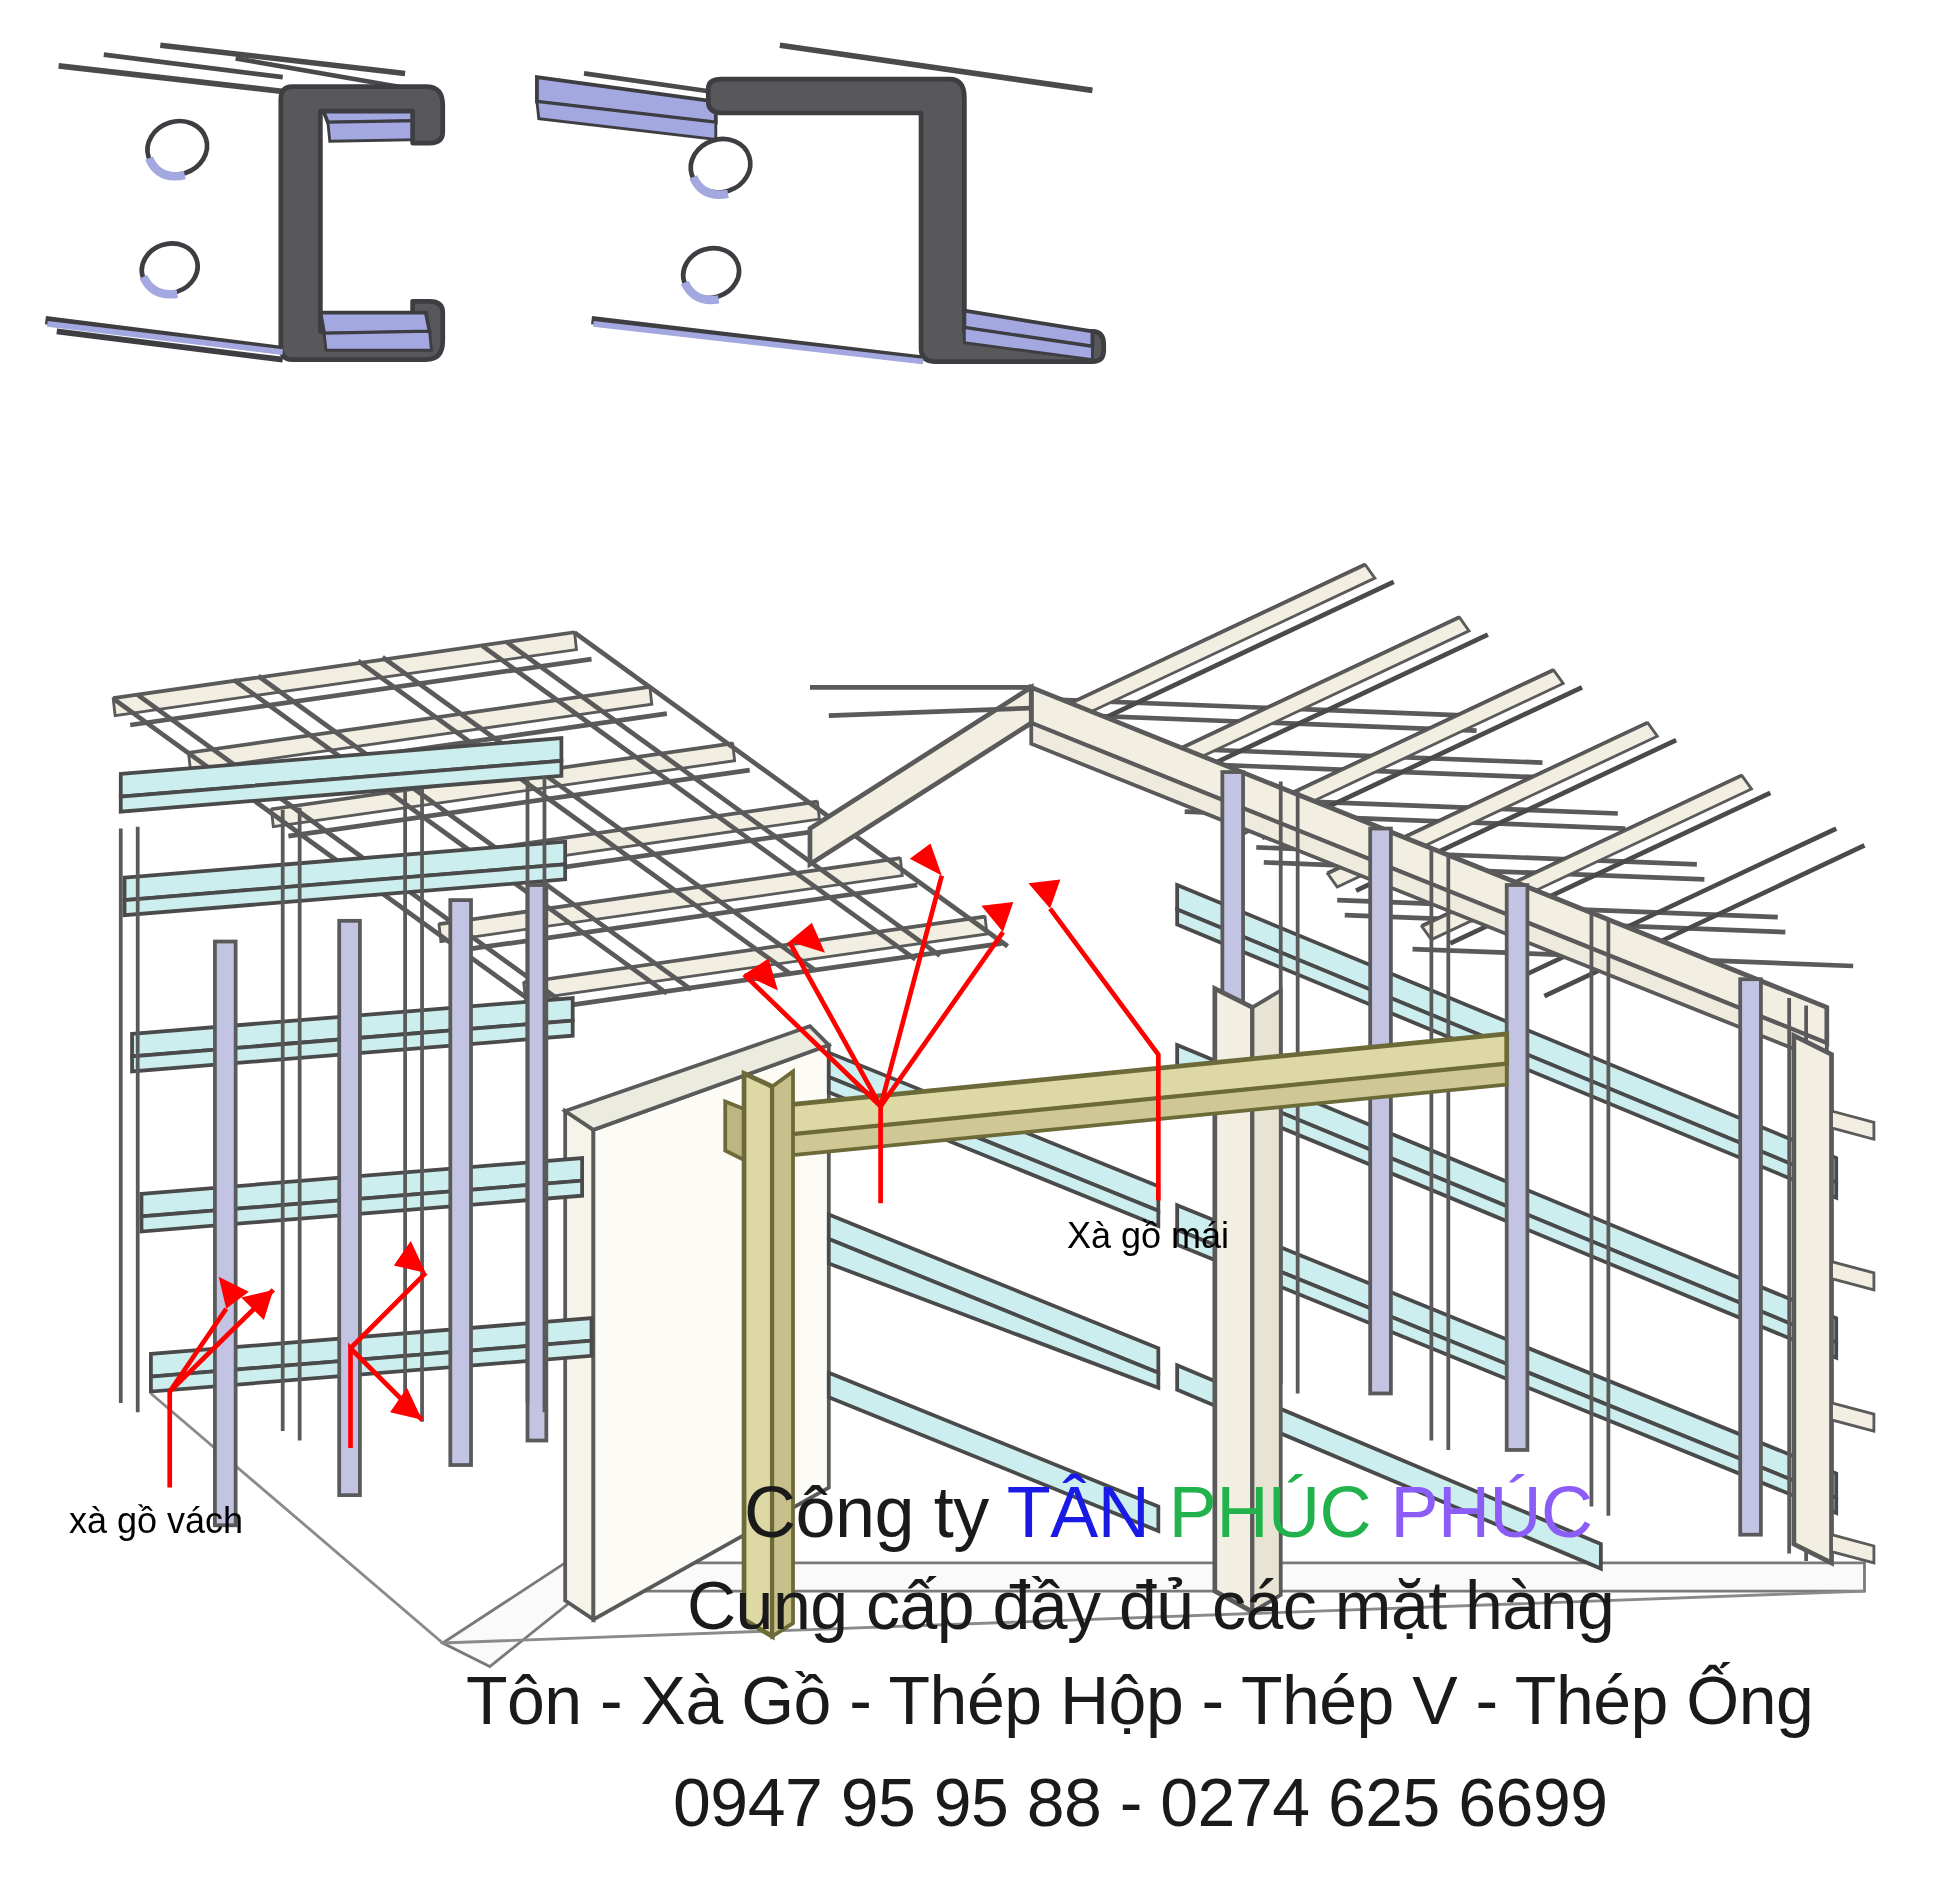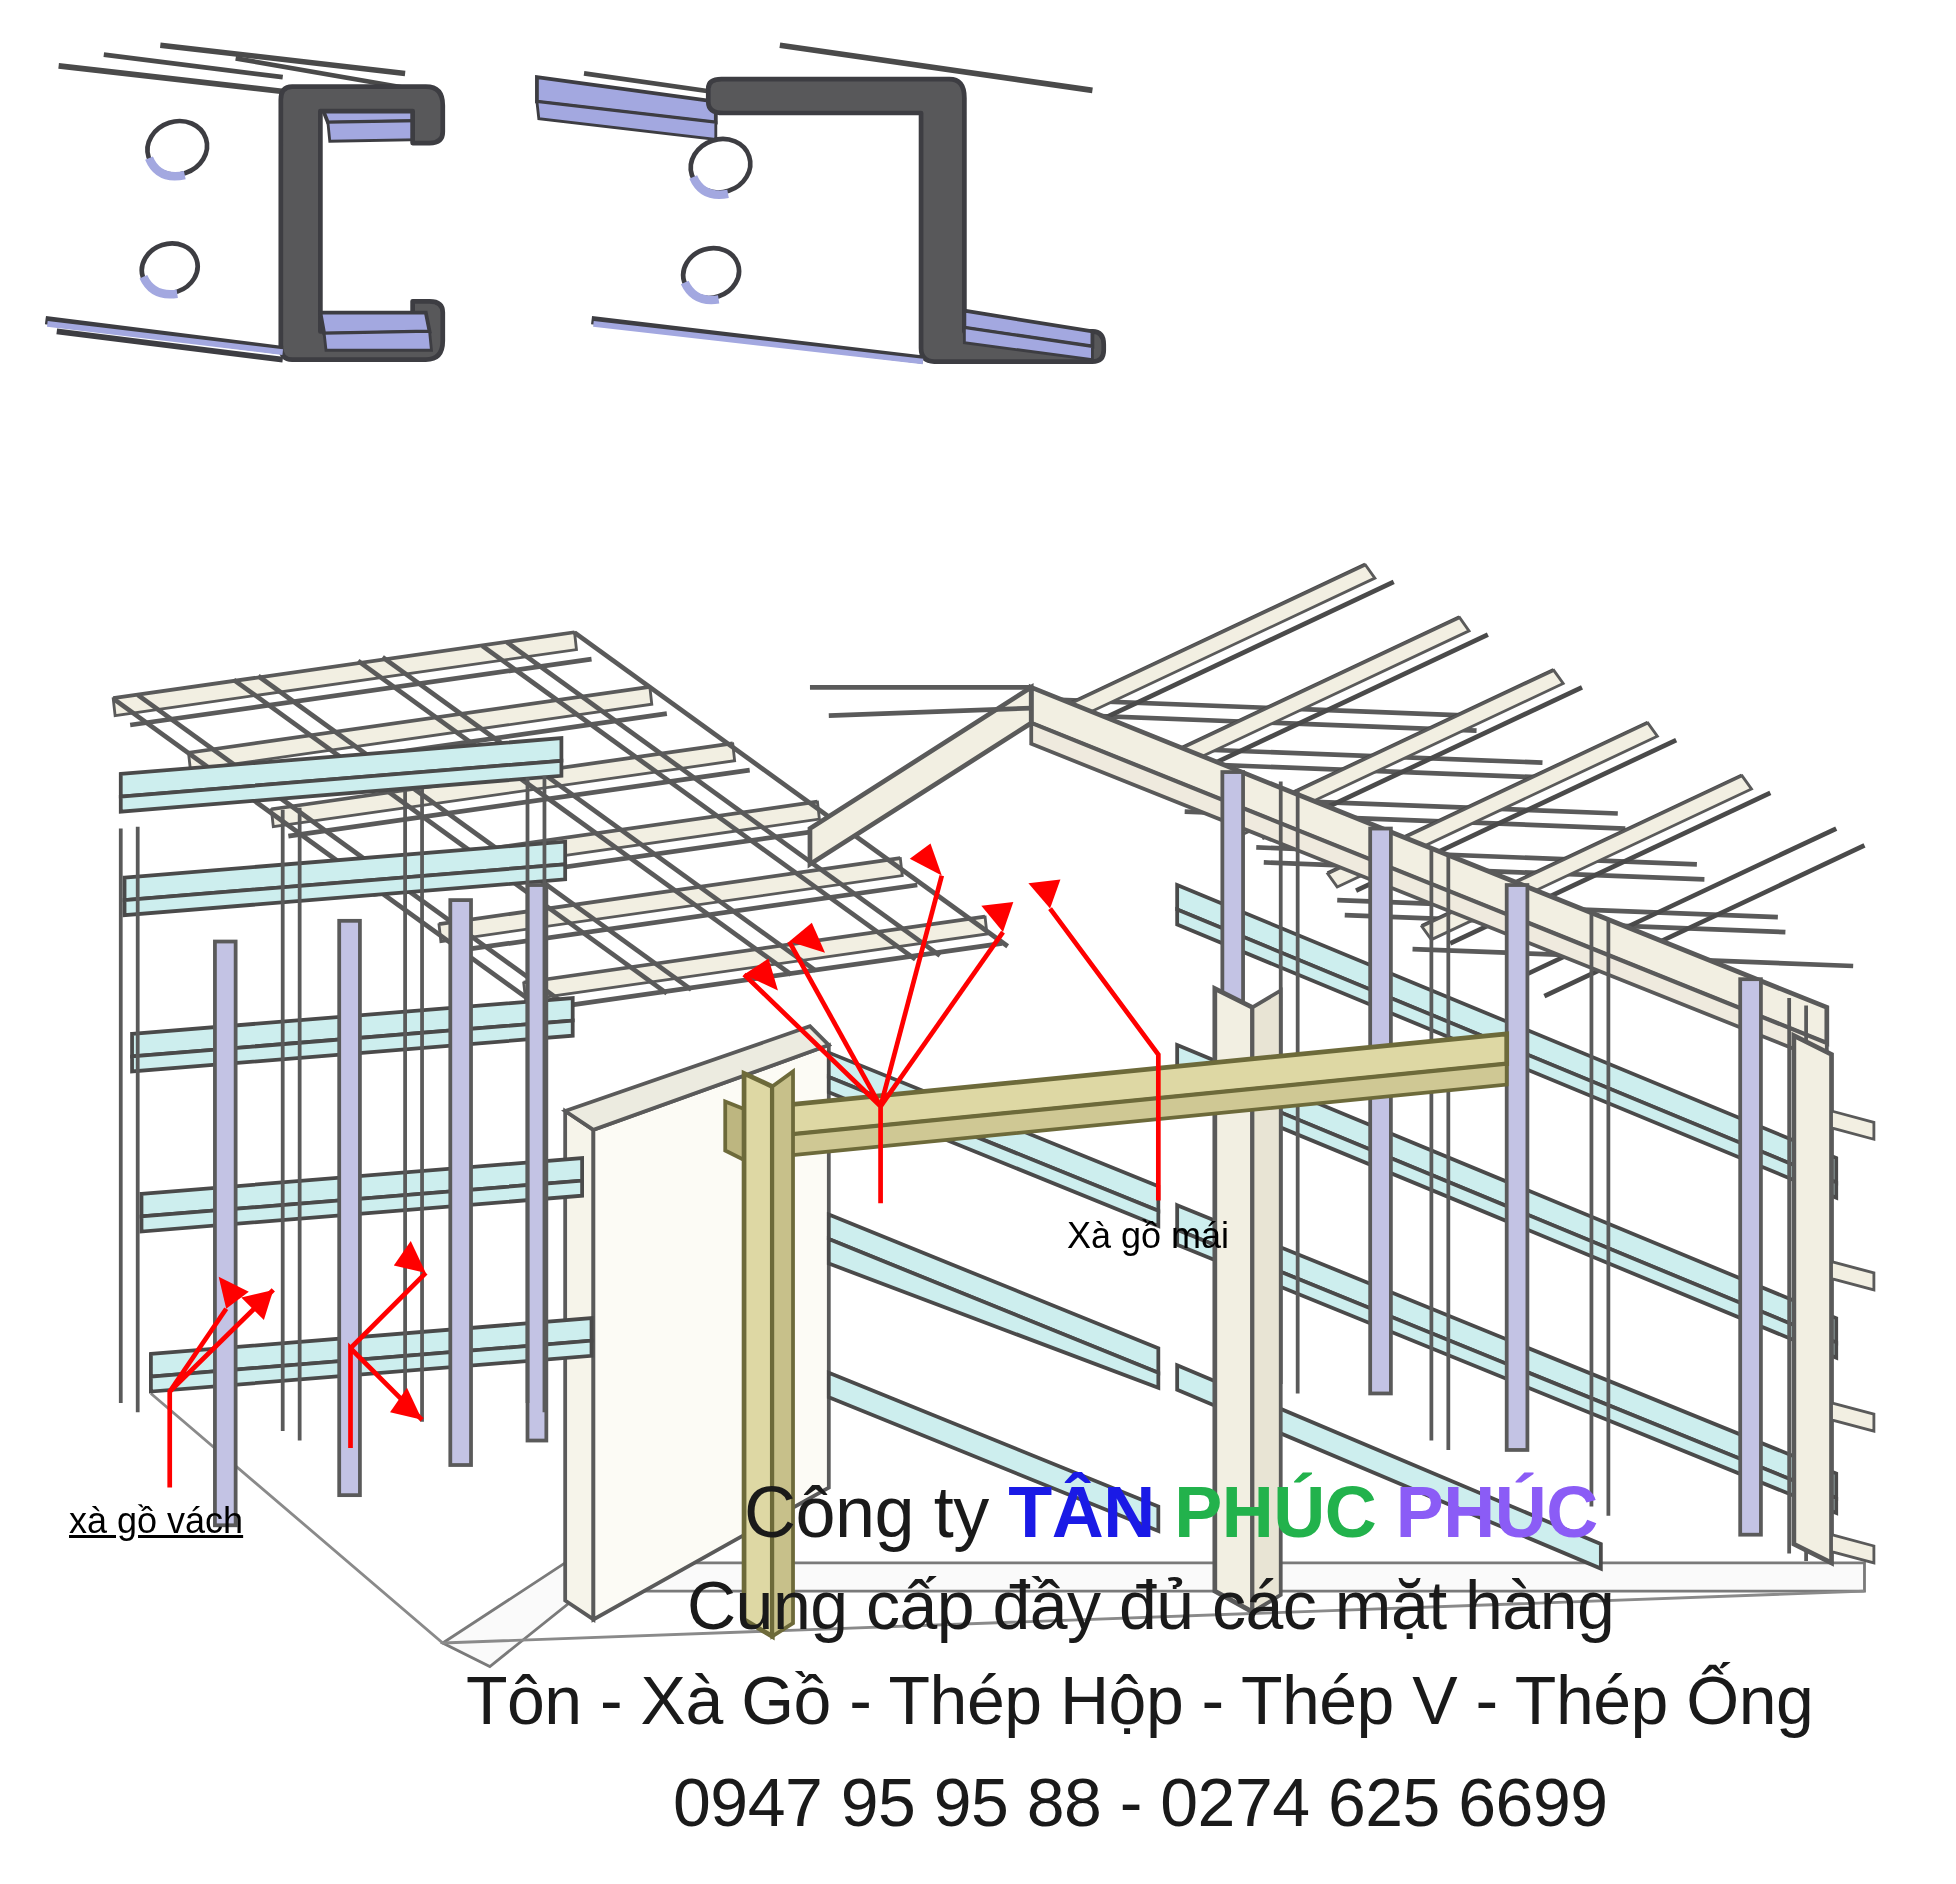--- a/index.html
+++ b/index.html
@@ -34,21 +34,21 @@
     letter-spacing: -0.5px;
   }
   .co-line1 {
     top: 1471px;
     font-size: 72px;
     font-weight: 400;
     text-align: left;
     padding-left: 744px;
   }
   .co-line1 .brand {
-    font-weight: bold;
+    font-weight: normal;
   }
   .co-line2 {
     top: 1566px;
     font-size: 68px;
     text-align: left;
     padding-left: 687px;
   }
   .co-line3 {
     top: 1661px;
     font-size: 68px;
@@ -62,21 +62,21 @@
     padding-left: 673px;
   }
   .annot {
     position: absolute;
     font-family: "Liberation Sans", sans-serif;
     color: #000000;
     font-size: 36px;
     white-space: nowrap;
   }
   .annot-roof { left: 1067px; top: 1215px; }
-  .annot-wall { left: 69px; top: 1500px; text-decoration: underline; }
+  .annot-wall { left: 69px; top: 1500px; }
 </style>
 </head>
 <body>
 
 <div id="page">
 
   <svg id="main-svg" viewBox="0 0 2078 2001">
 
     <g>
 

